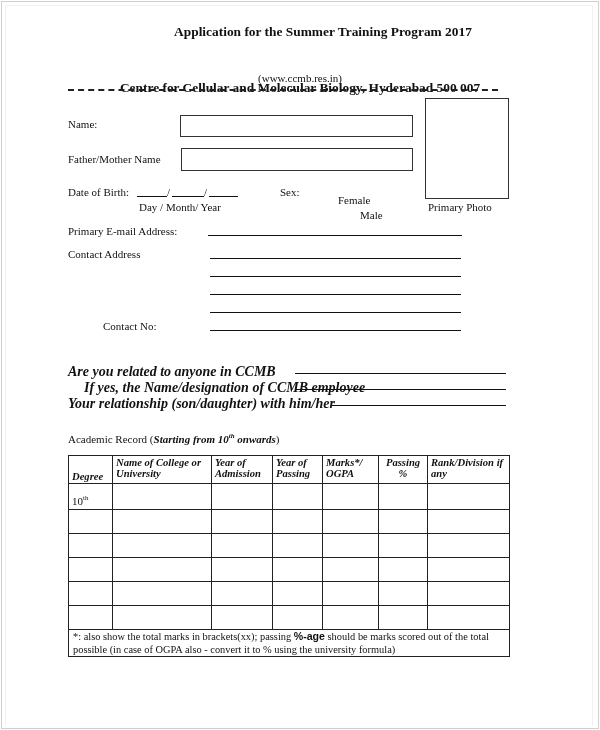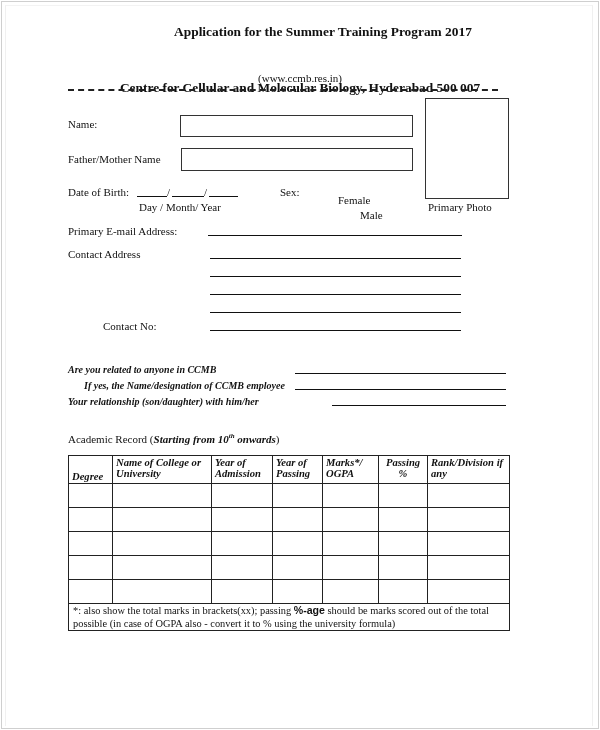--- a/index.html
+++ b/index.html
@@ -20,21 +20,21 @@
     .abs { position: absolute; white-space: nowrap; }
     .title { font-weight: bold; font-size: 13.4px; text-align: center; left: 0; width: 600px; }
     .subtitle { font-size: 11px; text-align: center; left: 0; width: 600px; }
     .dashes {
       position: absolute; left: 68px; top: 89px; width: 430px; height: 0;
       border-top: 2px dashed #222;
     }
     .label { font-size: 11px; }
     .box { position: absolute; border: 1.5px solid #333; background: #fff; }
     .line { position: absolute; height: 0; border-top: 1.6px solid #111; }
-    .italic-bold { font-style: italic; font-weight: bold; font-size: 10px; }
+    .italic-bold { font-style: italic; font-weight: bold; font-size: 14px; }
     table.acad {
       position: absolute; left: 68px; top: 455px; width: 441px;
       border-collapse: collapse; table-layout: fixed;
     }
     table.acad td, table.acad th {
       border: 1px solid #222; padding: 0 3px; vertical-align: top;
       font-size: 10.6px; font-style: italic; font-weight: bold; line-height: 11px; text-align: left; margin-left: 26px;
     }
     table.acad thead th { height: 25px; padding-top: 1px; }
     table.acad tbody td { height: 23px; font-style: normal; font-weight: normal; font-size: 11px; }
@@ -114,20 +114,29 @@
       <th>Name of College or University</th>
       <th>Year of Admission</th>
       <th>Year of Passing</th>
       <th>Marks*/ OGPA</th>
       <th style="text-align:center;">Passing %</th>
       <th>Rank/Division if any</th>
     </tr>
   </thead>
   <tbody>
     <tr>
+      <td style="vertical-align:bottom; padding-bottom:2px;"><span>10<sup>th</sup></span></td>
+      <td></td>
+      <td></td>
+      <td></td>
+      <td></td>
+      <td></td>
+      <td></td>
+    </tr>
+    <tr>
       <td></td>
       <td></td>
       <td></td>
       <td></td>
       <td></td>
       <td></td>
       <td></td>
     </tr>
     <tr>
       <td></td>

